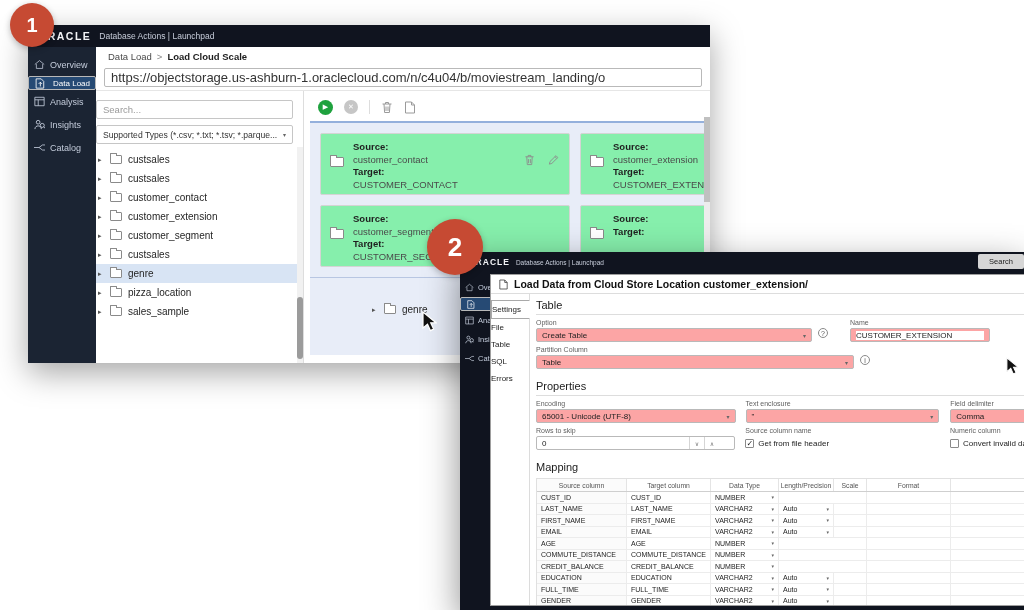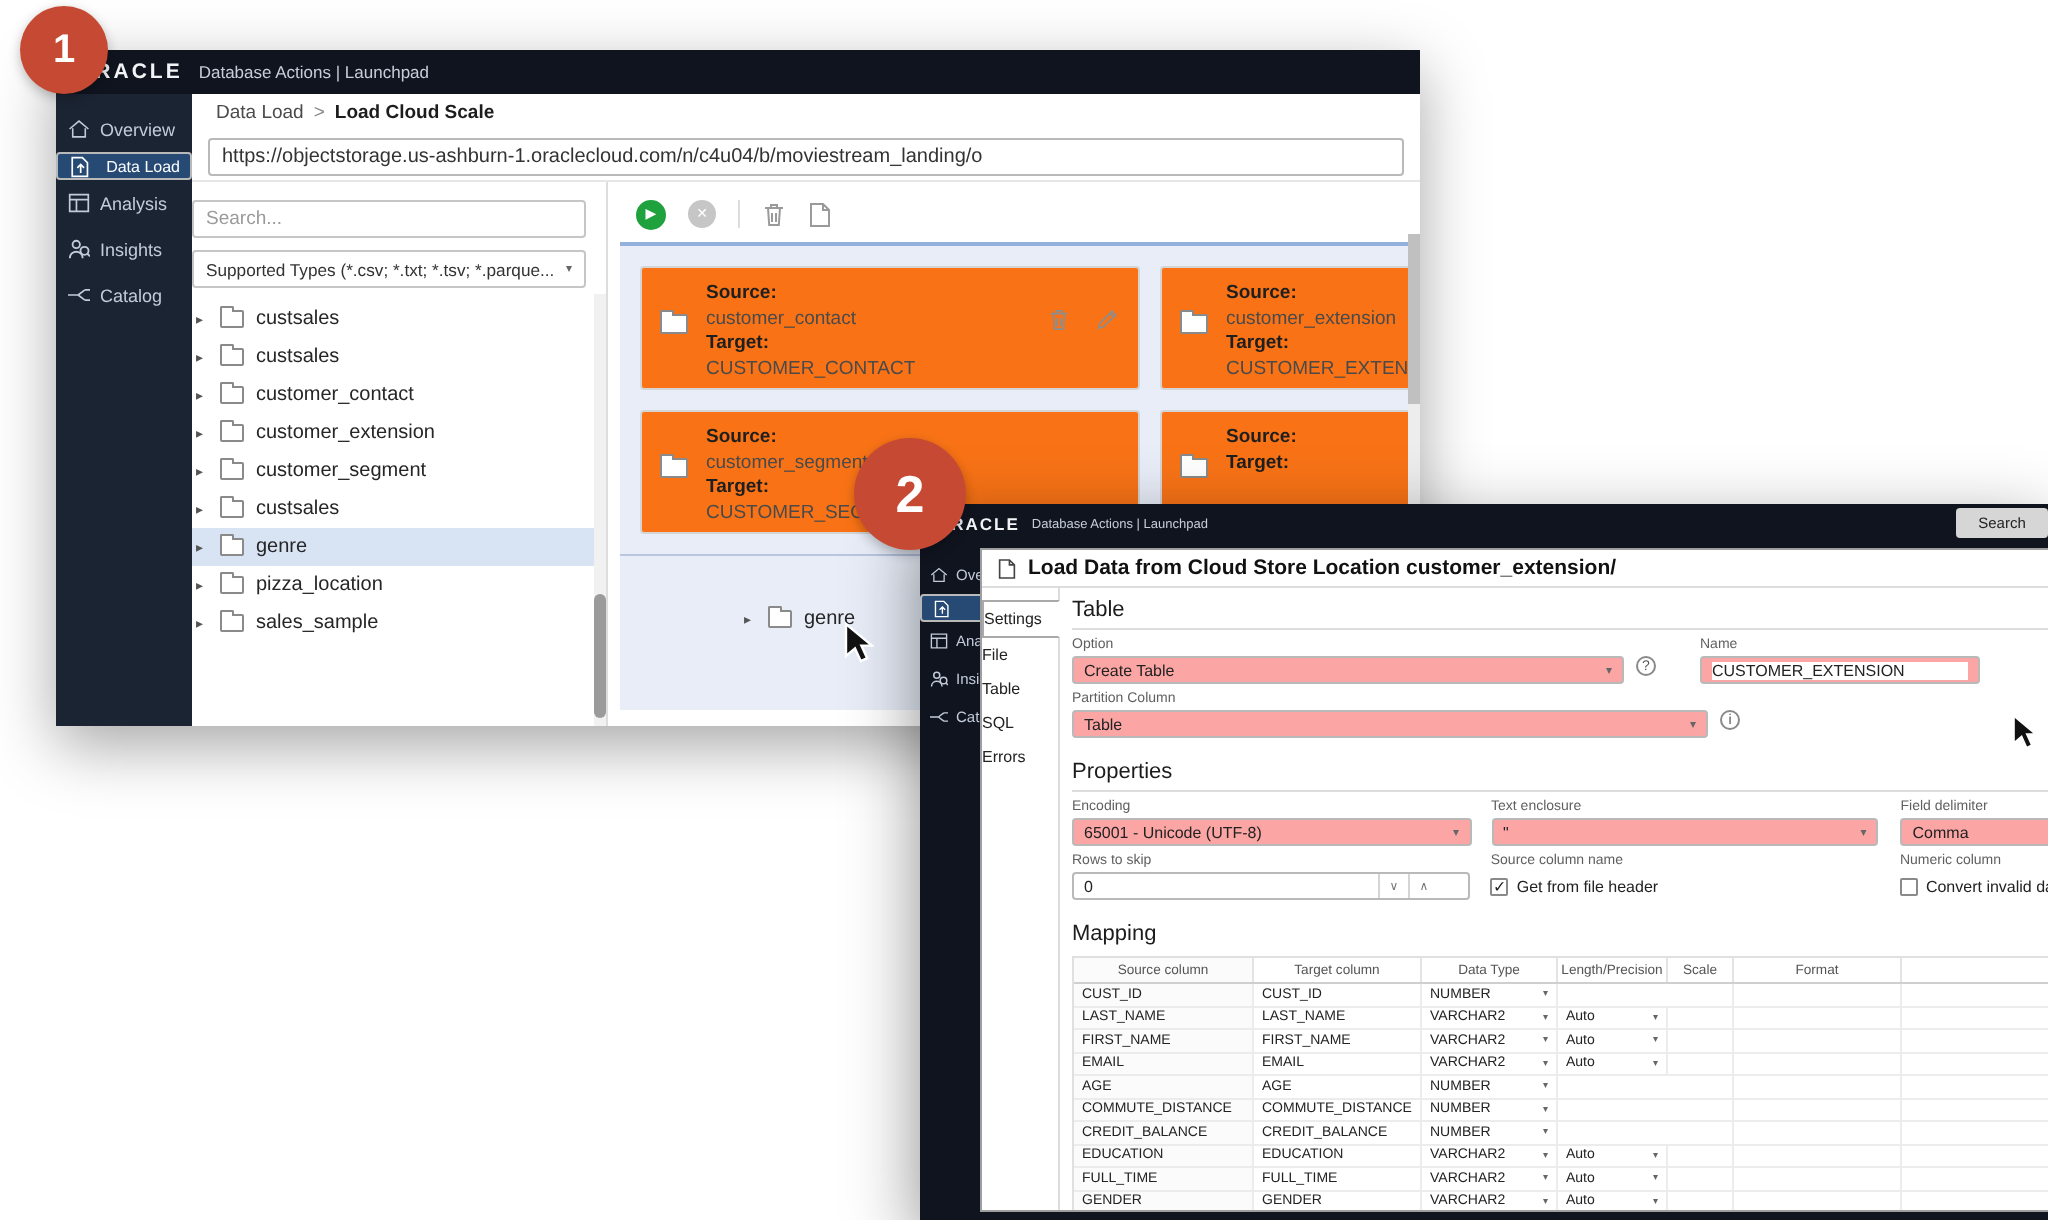--- a/index.html
+++ b/index.html
@@ -14,21 +14,21 @@
   .w1-body{display:flex;height:316px}
   .w1-side{width:68px;background:#1b2433;padding-top:6px;flex:none}
   .side-item{display:flex;align-items:center;gap:5px;padding:6px 6px;color:#c3cbda;font-size:9px;cursor:pointer}
   .side-item svg{width:11px;height:11px;flex:none}
   .side-item.sel{background:#264a74;color:#fff}
   .w1-main{flex:1;display:flex;flex-direction:column;min-width:0;background:#fff}
   .breadcrumb{display:flex;gap:5px;align-items:center;padding:4px 12px;font-size:9.5px;color:#4a4a4a;height:18px}
   .crumb-cur{font-weight:bold;color:#1d1d1d}
   .w1-title{height:22px;background:#f6f7f8;border-top:1px solid #e4e4e4;border-bottom:1px solid #e4e4e4;display:flex;align-items:center;padding:0 12px;font-size:13px;color:#222}
   .url-row{height:26px;padding:3px 8px;border-bottom:1px solid #e6e6e6}
-  .url-row input{width:100%;height:19px;border:1px solid #b9b9b9;border-radius:2px;font-size:10px;color:#333;padding:0 6px;font-family:inherit}
+  .url-row input{width:100%;height:19px;border:1px solid #b9b9b9;border-radius:2px;font-size:13px;color:#333;padding:0 6px;font-family:inherit}
   .w1-cols{flex:1;display:flex;min-height:0}
   .tree-panel{width:208px;flex:none;border-right:1px solid #ddd;padding:8px 10px 0 0;position:relative;overflow:hidden}
   .tree-panel input{width:100%;height:19px;border:1px solid #c6c6c6;border-radius:2px;font-size:9.5px;padding:0 6px;color:#333;font-family:inherit}
   .tree-panel input::placeholder{color:#9a9a9a}
   .filter-select{margin-top:6px;height:19px;border:1px solid #c6c6c6;border-radius:2px;font-size:8.6px;color:#333;display:flex;align-items:center;justify-content:space-between;padding:0 6px;background:#fff;cursor:pointer}
   .dd{font-size:6px;color:#666}
   .tree{margin-top:6px}
   .tree-row{display:flex;align-items:center;gap:6px;height:19px;padding-left:12px;font-size:10px;color:#262626;cursor:pointer;margin:0 -10px;padding-right:10px}
   .tree-row.selected{background:#d8e4f4}
   .caret{font-size:7px;color:#555;width:6px}
@@ -38,21 +38,21 @@
   .tree-scroll .thumb{position:absolute;left:0;width:6px;bottom:4px;height:62px;background:#9b9b9b;border-radius:3px}
   .cards-panel{flex:1;display:flex;flex-direction:column;min-width:0;padding:6px 0 8px 6px;position:relative}
   .toolbar{display:flex;align-items:center;gap:11px;height:24px;padding:0 6px 4px 8px}
   .btn-run{width:15px;height:15px;border-radius:50%;background:#1fa23e;color:#fff;display:flex;align-items:center;justify-content:center;font-size:7px;cursor:pointer}
   .btn-stop{width:14px;height:14px;border-radius:50%;background:#c6c6c6;color:#fff;display:flex;align-items:center;justify-content:center;font-size:7px;cursor:pointer}
   .tb-div{width:1px;height:14px;background:#ddd}
   .tb-ic{color:#9a9a9a;display:flex;cursor:pointer}
   .tb-ic svg{width:12px;height:13px}
   .drop-area{flex:1;background:#e8edf8;border-top:2px solid #94b0dc;display:flex;flex-direction:column;overflow:hidden;margin-right:6px}
   .cards-grid{display:grid;grid-template-columns:250px 250px;gap:10px;padding:10px 0 0 10px}
-  .card{background:#f97316;border:1px solid #d4d4d4;border-radius:2px;height:62px;padding:7px 9px;display:flex;gap:9px;position:relative;overflow:hidden}
+  .card{background:#86efac;border:1px solid #d4d4d4;border-radius:2px;height:62px;padding:7px 9px;display:flex;gap:9px;position:relative;overflow:hidden}
   .card .folder{margin-top:16px;width:14px;height:10px}
   .card-lines{font-size:9.5px;line-height:1.32;color:#4a4a4a}
   .card-lines b{color:#1f1f1f}
   .card-actions{position:absolute;right:10px;top:20px;display:flex;gap:13px;color:#8d8d8d}
   .card-actions svg{width:11px;height:12px;cursor:pointer}
   .drop-strip{flex:1;border-top:1px solid #b8c6e2;margin-top:10px}
   .ghost{display:inline-flex;align-items:center;gap:6px;margin:26px 0 0 62px;font-size:10px;color:#262626}
   .cards-scroll{position:absolute;right:0;top:26px;bottom:8px;width:6px;background:#ededed}
   .cards-scroll .thumb{position:absolute;top:0;left:0;width:6px;height:85px;background:#c0c0c0}
   

